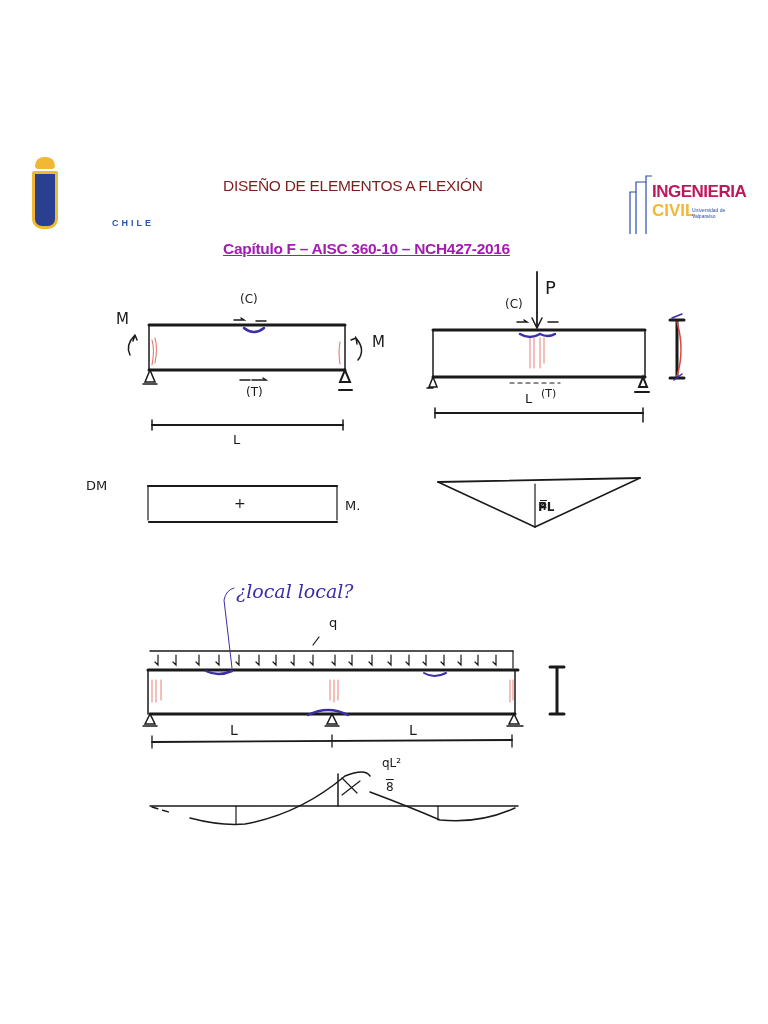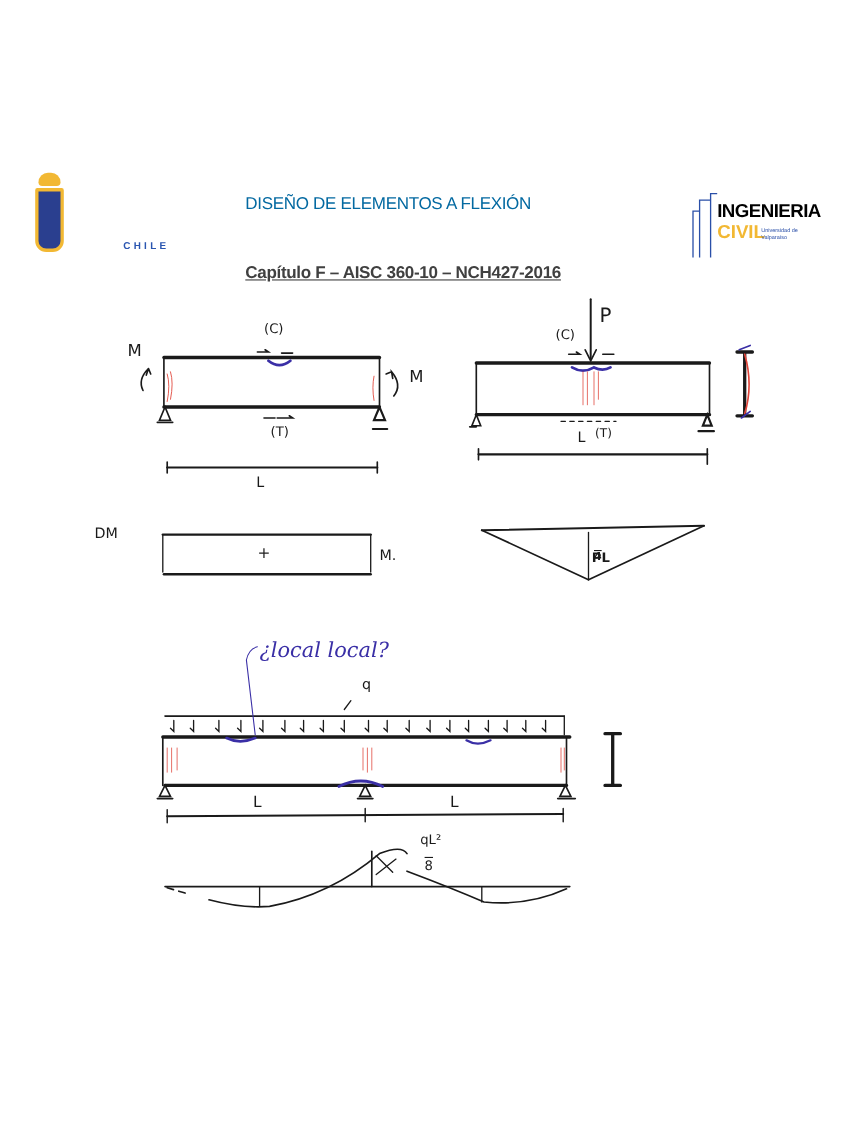--- a/index.html
+++ b/index.html
@@ -4,24 +4,24 @@
   <style>
     html, body { margin: 0; padding: 0; background: #ffffff; }
     body { width: 768px; height: 1024px; position: relative; overflow: hidden; font-family: "Liberation Sans", sans-serif; }
     .abs { position: absolute; }
     
     .uv-logo { left: 28px; top: 155px; width: 120px; height: 80px; }
     .uv-shield { left: 4px; top: 16px; width: 20px; height: 52px; background: #2a3f8f; border: 3px solid #f2b833; border-radius: 2px 2px 10px 10px; }
     .uv-crown { left: 7px; top: 2px; width: 20px; height: 12px; background: #f2b833; border-radius: 10px 10px 4px 4px; }
     .uv-text { left: 30px; top: 15px; color: #2a55b0; font-weight: bold; font-size: 16.5px; line-height: 18px; letter-spacing: -0.6px; font-family: "Liberation Sans", sans-serif; }
     .uv-chile { left: 64px; top: 63px; color: #2a55b0; font-weight: bold; font-size: 9px; letter-spacing: 3px; padding-left: 20px; }
-    .title-main { left: 223px; top: 177px; color: #0369a1; font-size: 15.5px; letter-spacing: -0.3px; }
-    .title-sub { left: 223px; top: 240px; color: #404040; font-size: 15.5px; font-weight: bold; text-decoration: underline; letter-spacing: -0.3px; }
+    .title-main { left: 223px; top: 177px; color: #7f1d1d; font-size: 15.5px; letter-spacing: -0.3px; }
+    .title-sub { left: 223px; top: 240px; color: #a21caf; font-size: 15.5px; font-weight: bold; text-decoration: underline; letter-spacing: -0.3px; }
     .ic-logo { left: 622px; top: 170px; width: 120px; height: 70px; }
-    .ic-ing { left: 30px; top: 12px; color: #000000; font-weight: bold; font-size: 17px; letter-spacing: -0.5px; }
+    .ic-ing { left: 30px; top: 12px; color: #be185d; font-weight: bold; font-size: 17px; letter-spacing: -0.5px; }
     .ic-civil { left: 30px; top: 31px; color: #f2b833; font-weight: bold; font-size: 17px; text-align: right; }
     .ic-small { left: 70px; top: 37px; color: #2a4fa8; font-size: 5px; }
     .ic-bars { left: 2px; top: 4px; }
     .hand { font-family: "DejaVu Sans", sans-serif; color: #1a1a1a; }
     .hand-blue { font-family: "DejaVu Serif", serif; color: #3a2fa6; font-style: italic; }
     svg.sketch { position: absolute; left: 0; top: 0; }
   </style>
 </head>
 <body>
 

